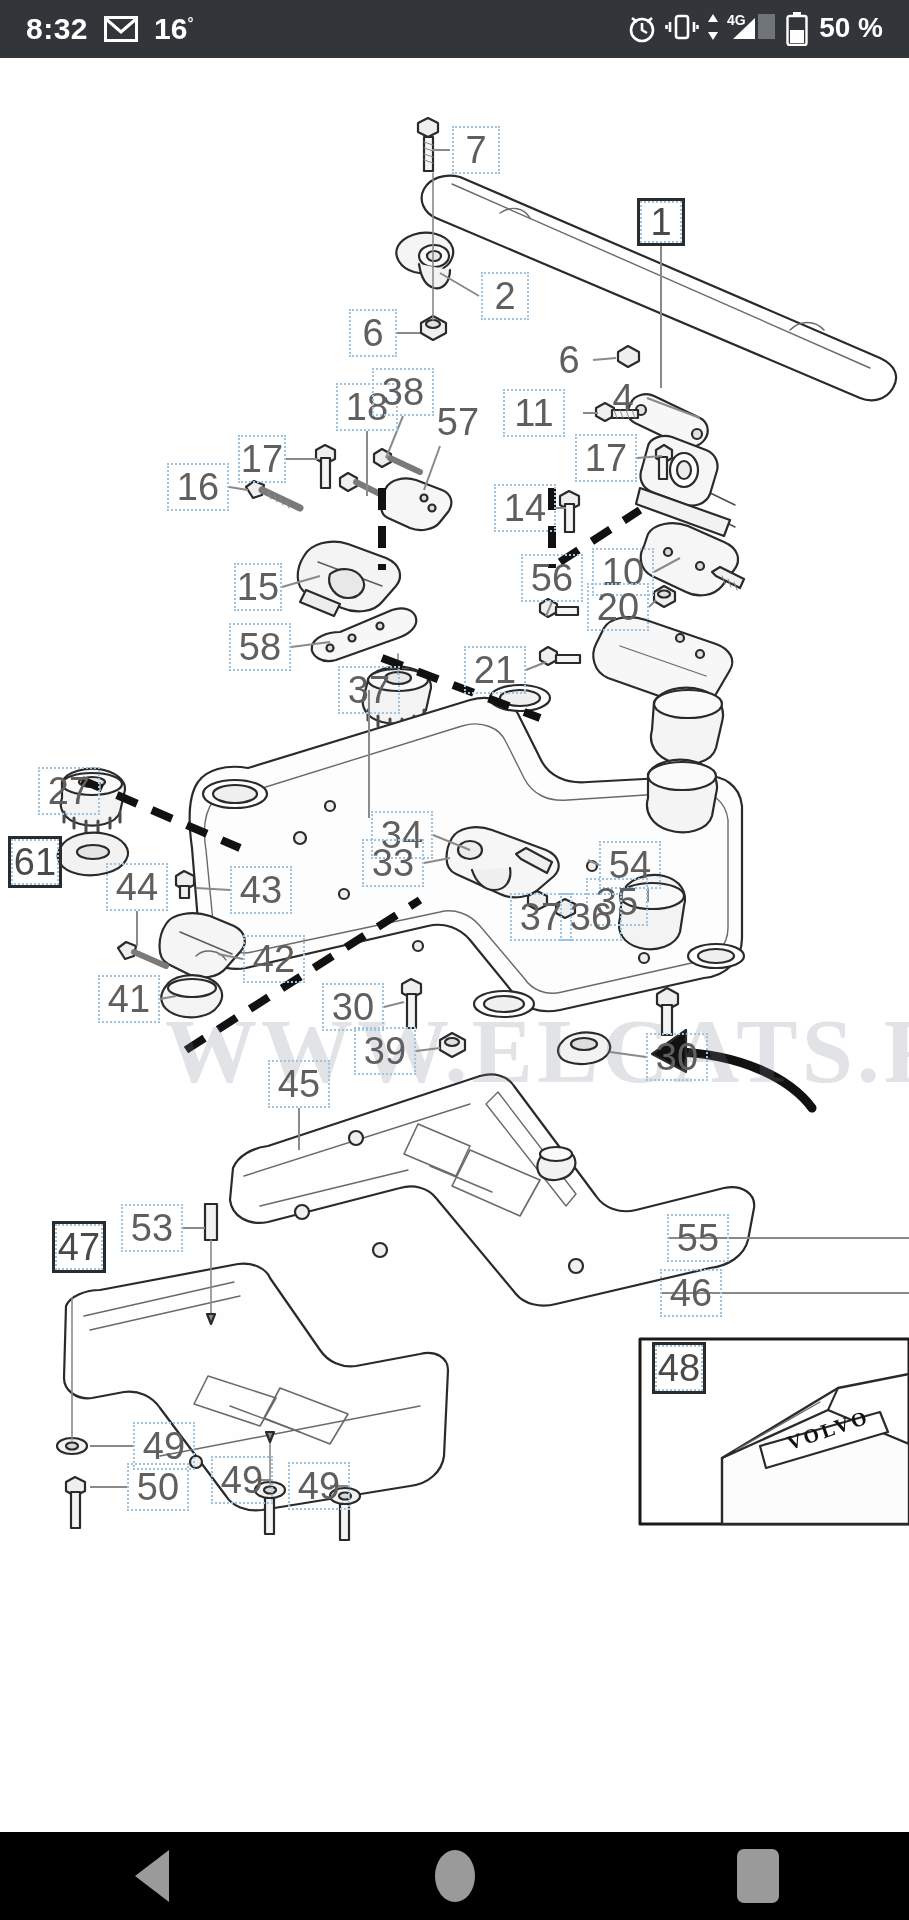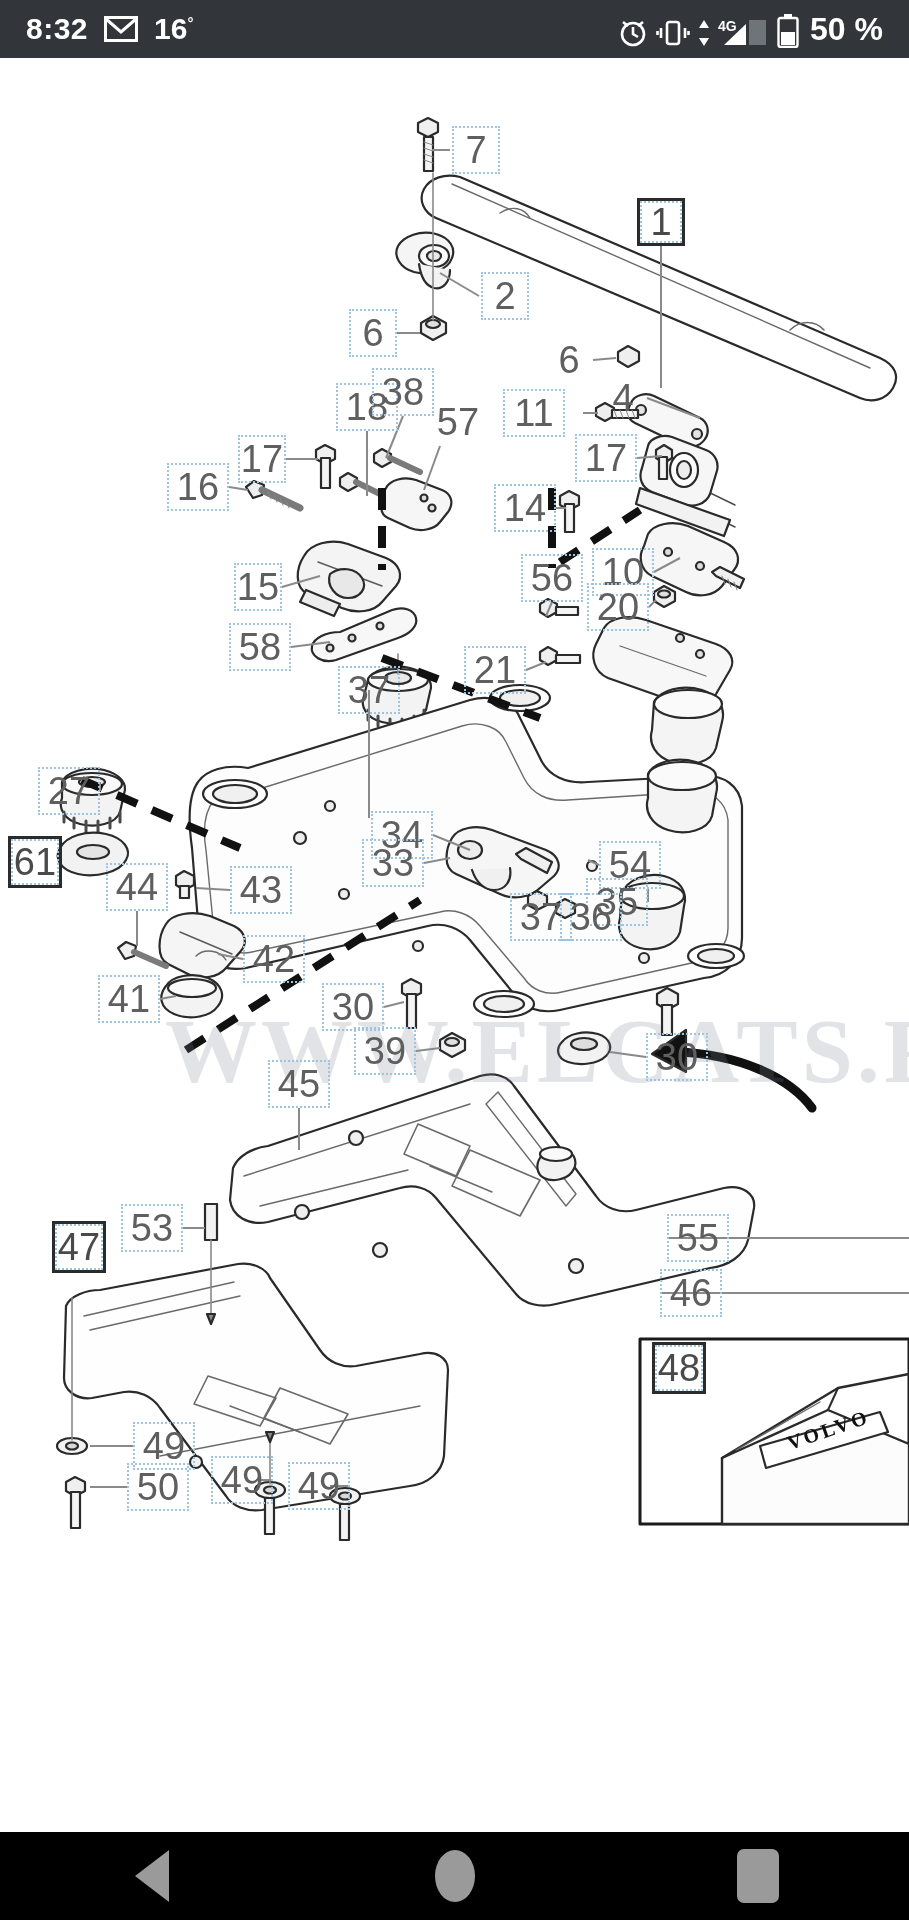--- a/index.html
+++ b/index.html
@@ -12,25 +12,25 @@
   #screen { position: relative; width: 909px; height: 1920px; background:#fff; }
 
   
   .statusbar {
     position: absolute; left: 0; top: 0; width: 909px; height: 58px;
     background: #32363a; color: #ffffff;
     display: flex; align-items: center; justify-content: space-between;
     padding: 0 26px;
   }
   .sb-left { display:flex; align-items:center; gap: 16px; }
-  .sb-right { display:flex; align-items:flex-end; gap: 7px; }
+  .sb-right { display:flex; align-items:flex-start; gap: 7px; }
   .sb-clock { font-size: 30px; font-weight: 600; letter-spacing:0.5px; }
   .sb-temp { font-size: 30px; font-weight: 600; position: relative; }
   .sb-temp sup { font-size: 15px; vertical-align: super; }
-  .sb-batt-text { font-size: 32px; font-weight: 600; margin-left:4px; }
+  .sb-batt-text { font-size: 28px; font-weight: 600; margin-left:4px; }
   .ico { display:inline-block; line-height:0; }
 
   
   .canvas {
     position: absolute; left: 0; top: 58px; width: 909px; height: 1742px;
     background: #ffffff; overflow: hidden;
   }
   .art { position:absolute; left:0; top:0; width:909px; height:1742px; }
 
   

